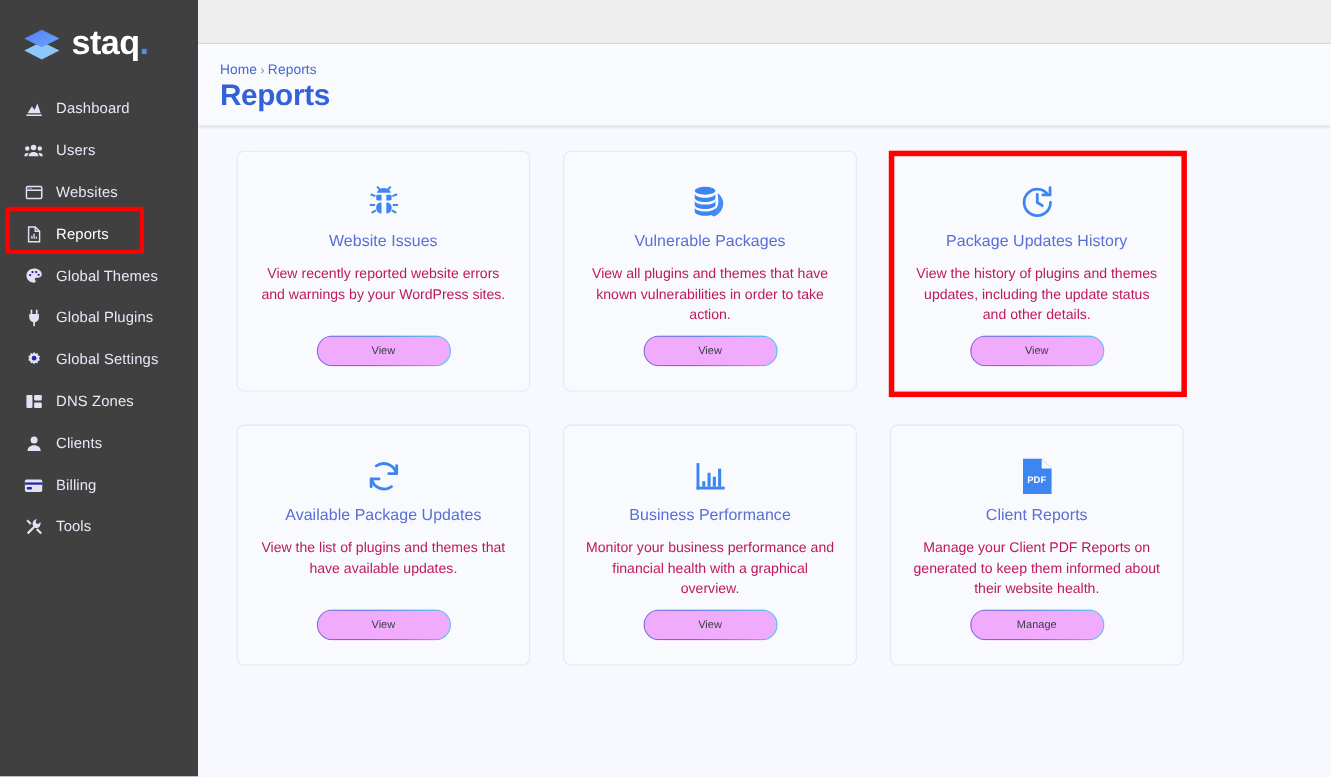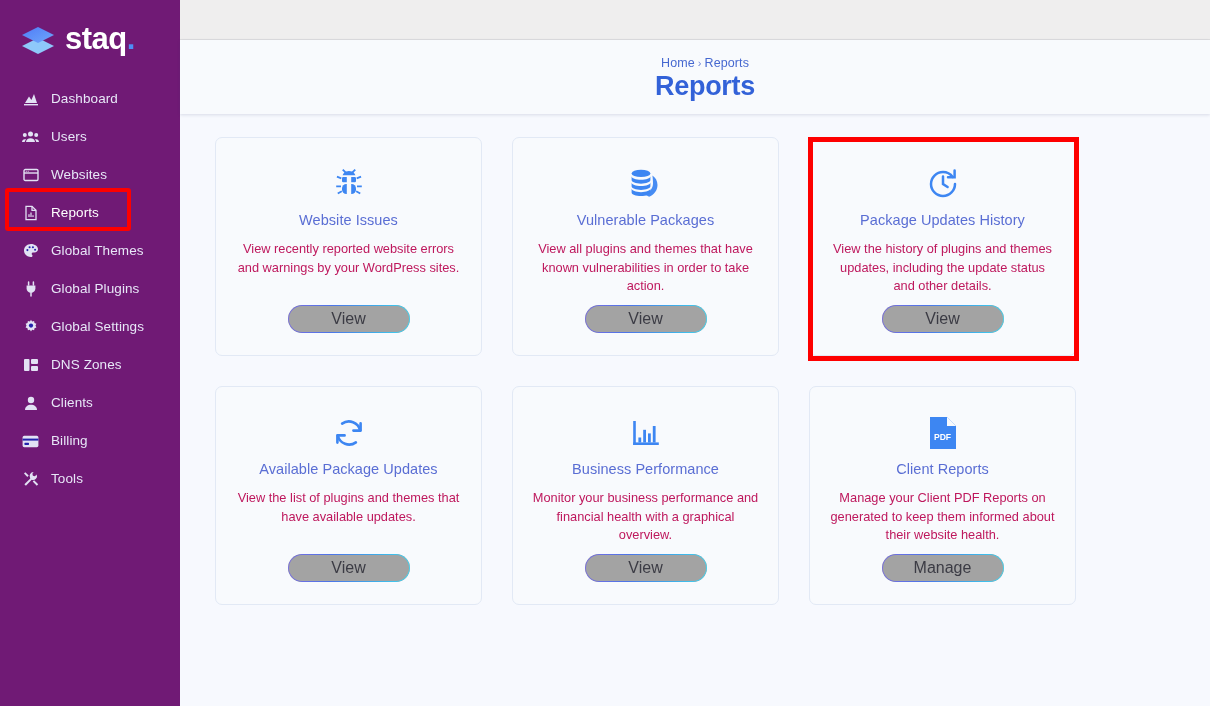--- a/index.html
+++ b/index.html
@@ -17,21 +17,21 @@
     position: relative;
     width: 1210px;
     height: 706px;
     display: flex;
   }
 
   
   .sidebar {
     width: 180px;
     height: 706px;
-    background: #701a75;
+    background: #404040;
     flex: 0 0 180px;
     position: relative;
     overflow: hidden;
   }
 
   .logo-row {
     display: flex;
     align-items: center;
     gap: 9px;
     padding: 19px 0 0 20px;
@@ -106,21 +106,20 @@
   }
 
   .pagehead {
     background: #f8fafd;
     padding: 16px 0 0 20px;
     height: 74px;
     flex: 0 0 74px;
     box-shadow: 0 1px 3px rgba(60,70,110,.16);
     position: relative;
     z-index: 3;
-    text-align: center;
   }
   .breadcrumb {
     font-size: 12.5px;
     color: #4668d0;
     letter-spacing: .1px;
     margin-bottom: 2px;
   }
   .breadcrumb a { color: #4668d0; text-decoration: none; cursor: pointer; }
   .breadcrumb .sep { color: #6f86d8; margin: 0 3px; font-size: 11px; }
   .page-title {
@@ -190,23 +189,23 @@
 
   .btn {
     position: relative;
     display: inline-flex;
     align-items: center;
     justify-content: center;
     min-width: 122px;
     height: 28px;
     padding: 0 20px;
     border-radius: 15px;
-    font-size: 16px;
+    font-size: 10px;
     color: #3b3b44;
-    background: #a3a3a3;
+    background: #f0abfc;
     cursor: pointer;
     border: none;
     font-family: inherit;
   }
   .btn::before {
     content: "";
     position: absolute;
     inset: 0;
     border-radius: 15px;
     padding: 1px;

